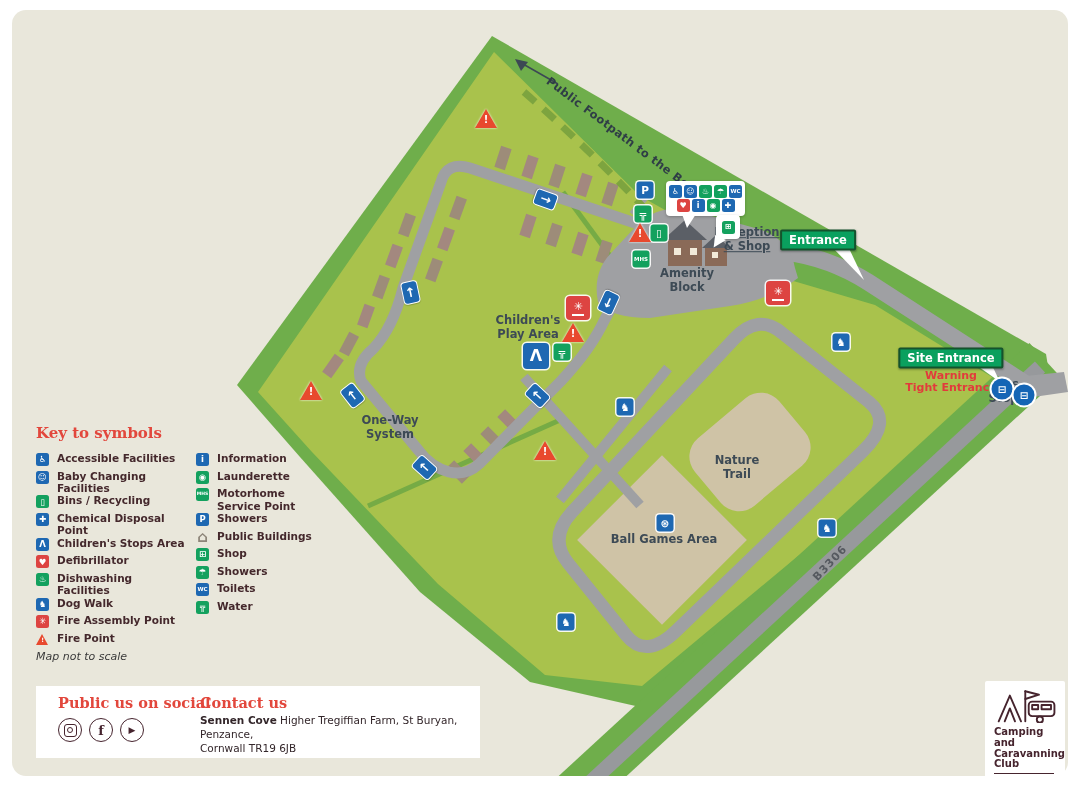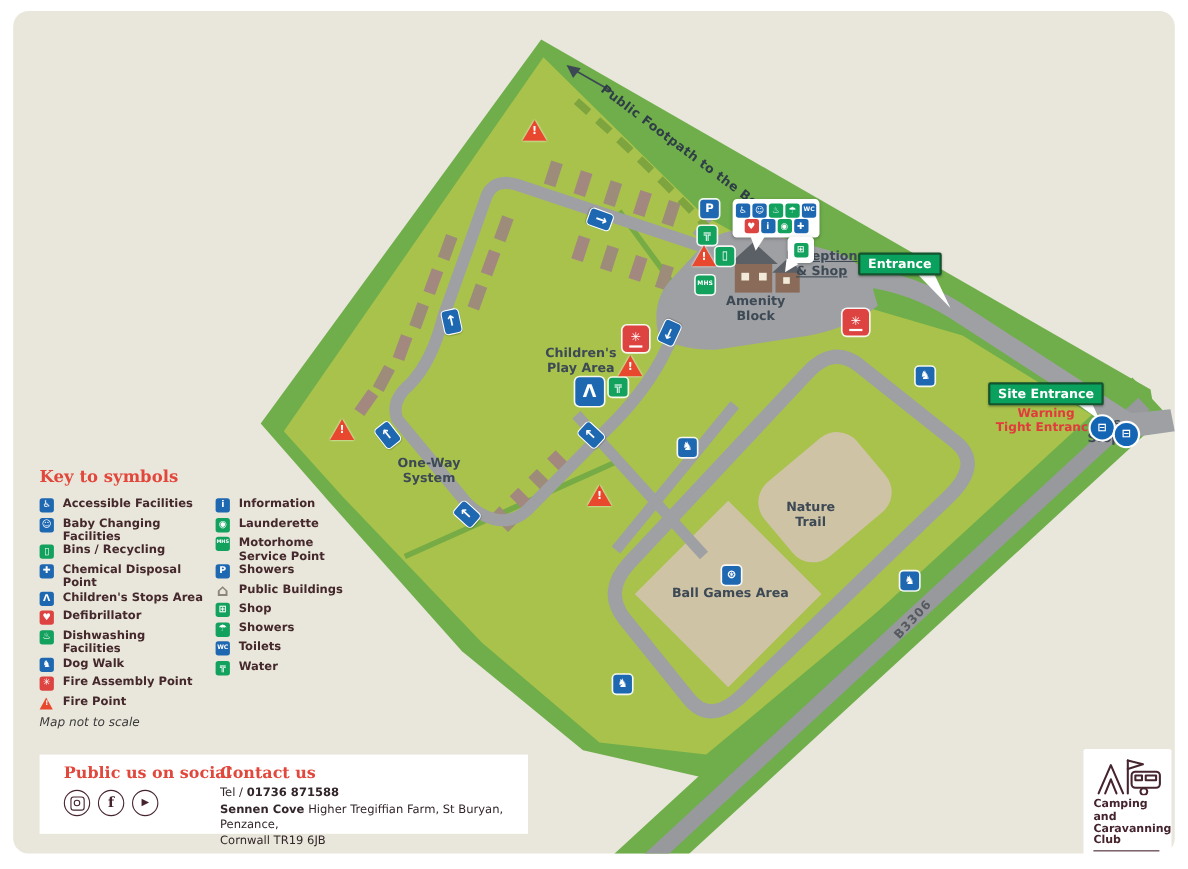--- a/index.html
+++ b/index.html
@@ -404,21 +404,20 @@
             <span class="ig">
               <span class="igdot"></span>
             </span>
           </span>
         <span class="soc fbf">f</span>
         <span class="soc" style="font-size:9px;">▶</span>
       </div>
     </div>
     <div class="f-contact">
       <div class="redhead">Contact us</div>
-      <div class="telline"><span>Tel / </span><b>01736 871588</b></div>
       <div class="addr"><b>Sennen Cove</b><span> Higher Tregiffian Farm, St Buryan, Penzance,</span><br><span>Cornwall TR19 6JB</span></div>
     </div>
   </div>
 
   <div class="logobox">
     <svg width="72" height="36" viewBox="0 0 72 42" style="margin:6px 0 0 6px;">
       <g stroke="#46242e" stroke-width="2.2" fill="none" stroke-linejoin="round" stroke-linecap="round">
         <path d="M3,40 L16,10 L29,40"></path>
         <path d="M10,40 L16,25 L22,40"></path>
         <path d="M34,40 V5"></path>

